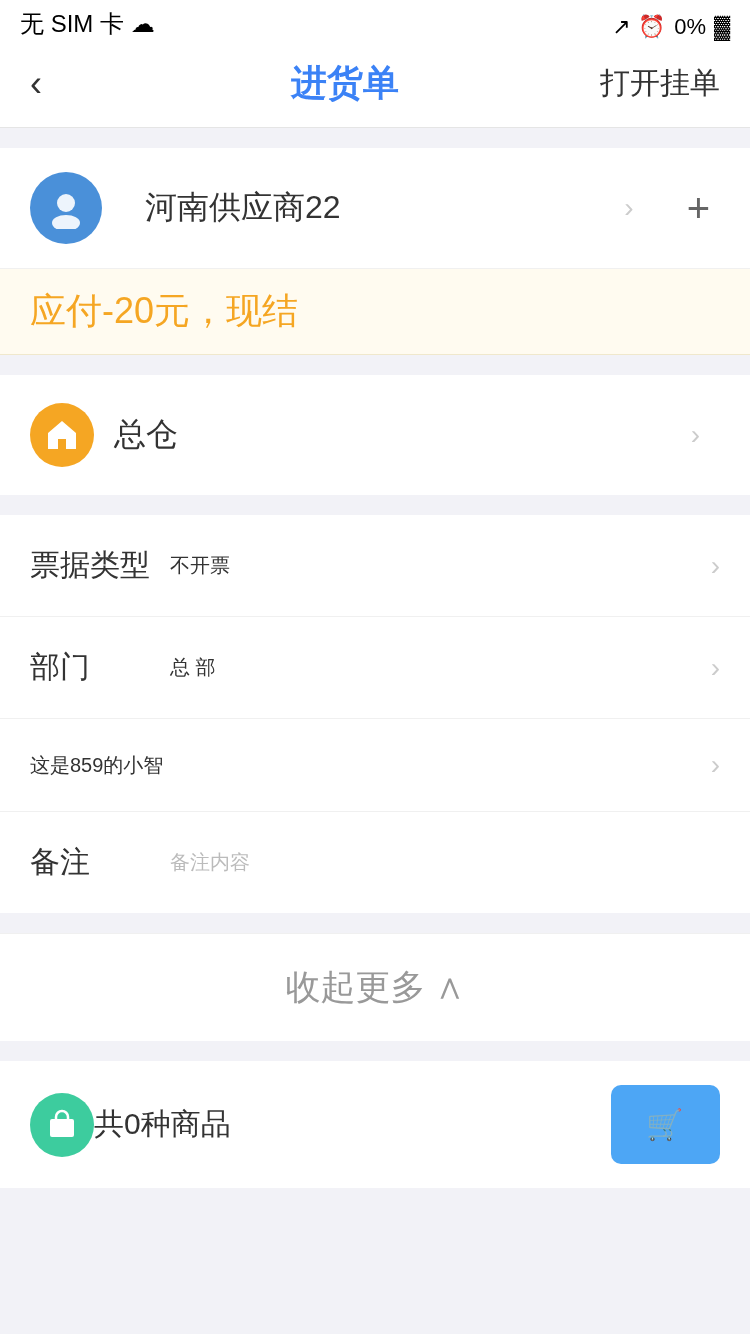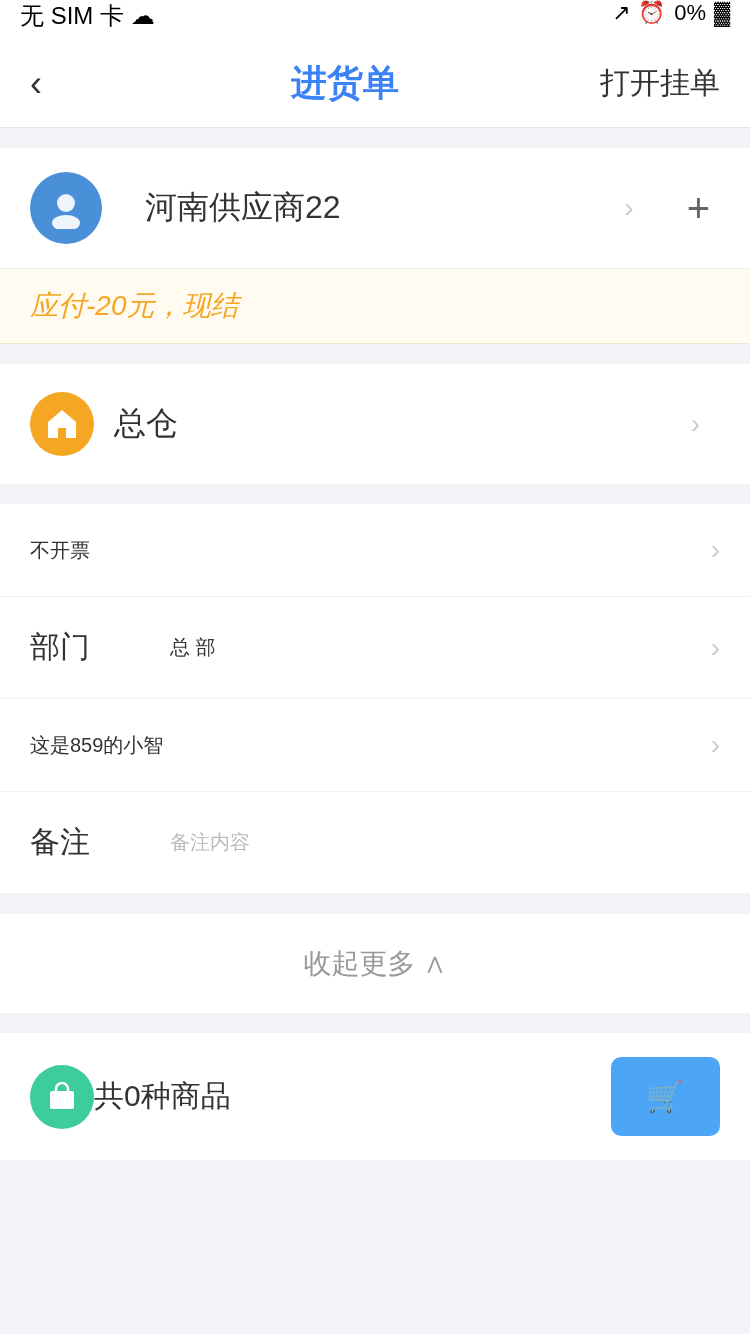--- a/index.html
+++ b/index.html
@@ -12,21 +12,21 @@
       font-size: 32px;
       color: #333;
     }
 
     
     .status-bar {
       width: 100%;
       height: 40px;
       background: #fff;
       display: flex;
-      align-items: flex-start;
+      align-items: flex-end;
       justify-content: space-between;
       padding: 0 20px;
       font-size: 24px;
       color: #000;
     }
     .status-left { display: flex; align-items: center; gap: 8px; }
     .status-center { font-size: 28px; font-weight: 600; }
     .status-right { display: flex; align-items: center; gap: 8px; font-size: 22px; }
 
     
@@ -104,24 +104,23 @@
       font-size: 40px;
       color: #666;
       cursor: pointer;
       padding: 0 10px;
     }
 
     
     .notice-bar {
       background: #fffbf0;
       padding: 18px 30px;
-      font-size: 28px;
+      font-size: 36px;
       color: #f5a623;
       border-bottom: 1px solid #f0e8cc;
-      font-style: italic;
     }
 
     
     .warehouse-row {
       display: flex;
       align-items: center;
       padding: 28px 30px;
       background: #fff;
       cursor: pointer;
     }
@@ -175,21 +174,21 @@
 
     
     .collapse-bar {
       background: #fff;
       margin-top: 20px;
       padding: 30px;
       text-align: center;
       border-top: 1px solid #f0f0f0;
     }
     .collapse-text {
-      font-size: 28px;
+      font-size: 35px;
       color: #999;
     }
 
     
     .bottom-bar {
       background: #fff;
       margin-top: 20px;
       display: flex;
       align-items: center;
       padding: 24px 30px;
@@ -269,20 +268,21 @@
         <path d="M18 4L4 16v16h10V22h8v10h10V16L18 4z" fill="#fff"></path>
       </svg>
     </div>
     <div class="warehouse-name">总仓</div>
     <div class="chevron">›</div>
   </div>
 </div>
 
 <div class="form-section">
   <div class="form-row">
+    <div class="form-label">票据类型</div>
     <div class="form-value">不开票</div>
     <div class="form-chevron">›</div>
   </div>
   <div class="form-row">
     <div class="form-label">部门</div>
     <div class="form-value">总 部</div>
     <div class="form-chevron">›</div>
   </div>
   <div class="form-row">
     <div class="form-value">这是859的小智</div>

